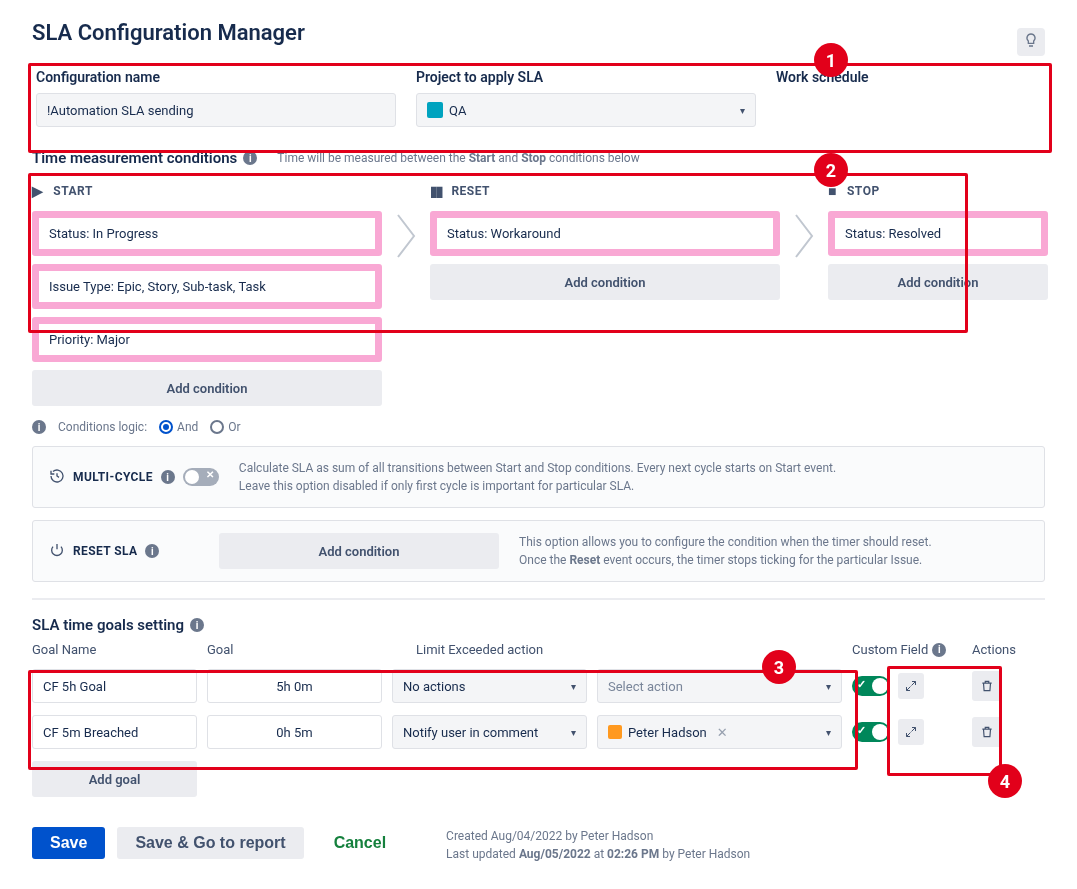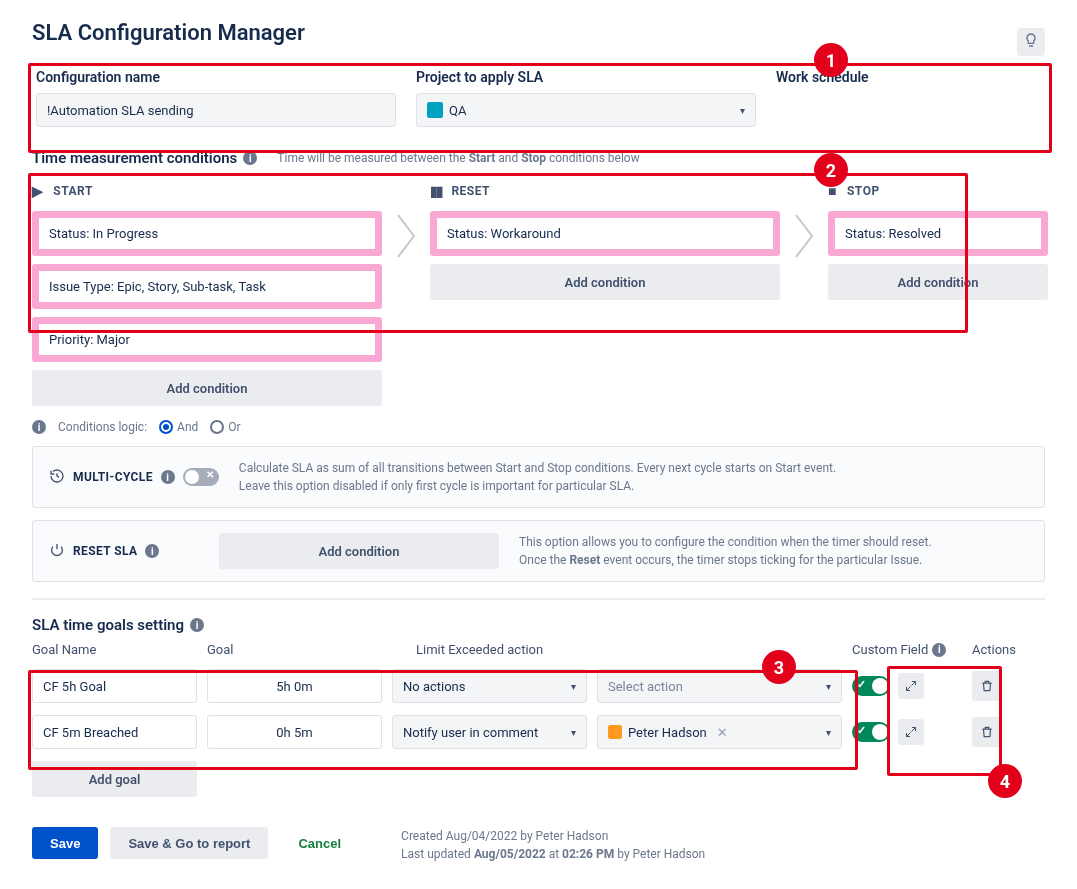--- a/index.html
+++ b/index.html
@@ -206,21 +206,21 @@
     display:flex; align-items:center; justify-content:center; color:#42526e;
   }
   .add-goal-btn {
     width:165px; height:36px; background:#ebecf0; border-radius:3px;
     font-weight:600; color:#42526e;
     display:flex; align-items:center; justify-content:center;
     margin-top:12px;
   }
   
   .footer { display:flex; align-items:flex-start; gap:12px; margin-top:30px;}
-  .btn { height:32px; padding:8px 18px; border-radius:3px; font-size:13px; font-weight:600; display:flex; align-items:center; justify-content:center; border:none;}
+  .btn { height:32px; padding:8px 18px; border-radius:3px; font-size:16px; font-weight:600; display:flex; align-items:center; justify-content:center; border:none;}
   .btn-primary { background:#0052cc; color:#fff; }
   .btn-secondary { background:#ebecf0; color:#42526e; }
   .btn-ghost { background:transparent; color:#15803d; }
   .meta { font-size:12px; color:#6b778c; line-height:1.5; margin-left:30px;}
   .icon-sym { font-size:14px; color:#42526e; }
   .placeholder-text { color:#7a869a; }
   .remove-x { color:#97a0af; font-size:13px; margin-left:4px; }
 </style>
 </head>
 <body>

